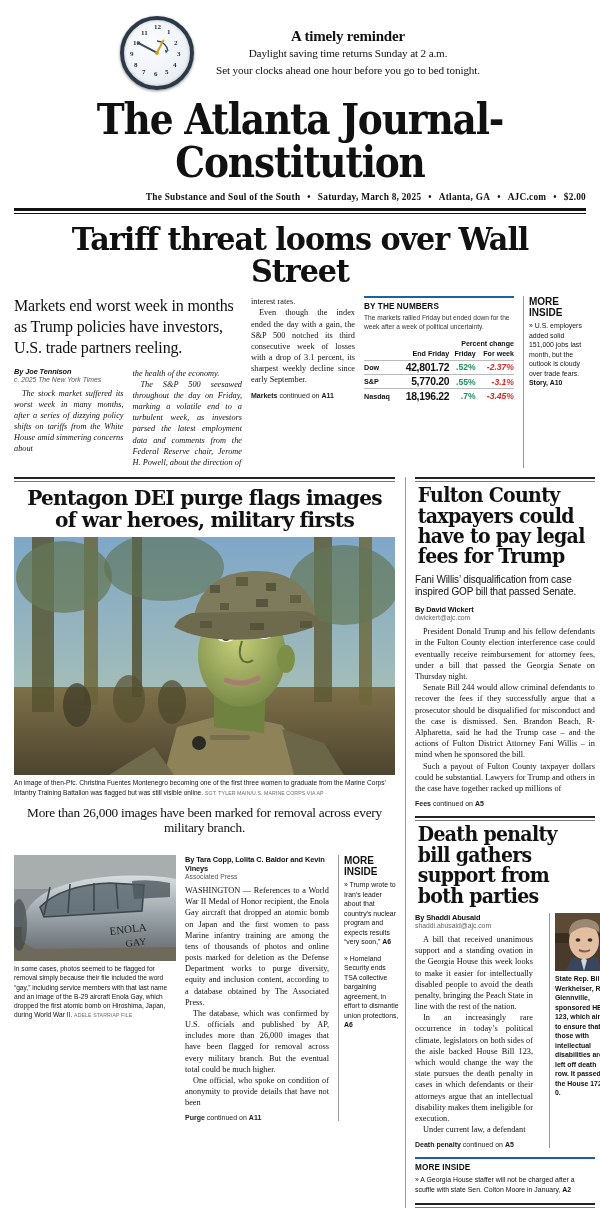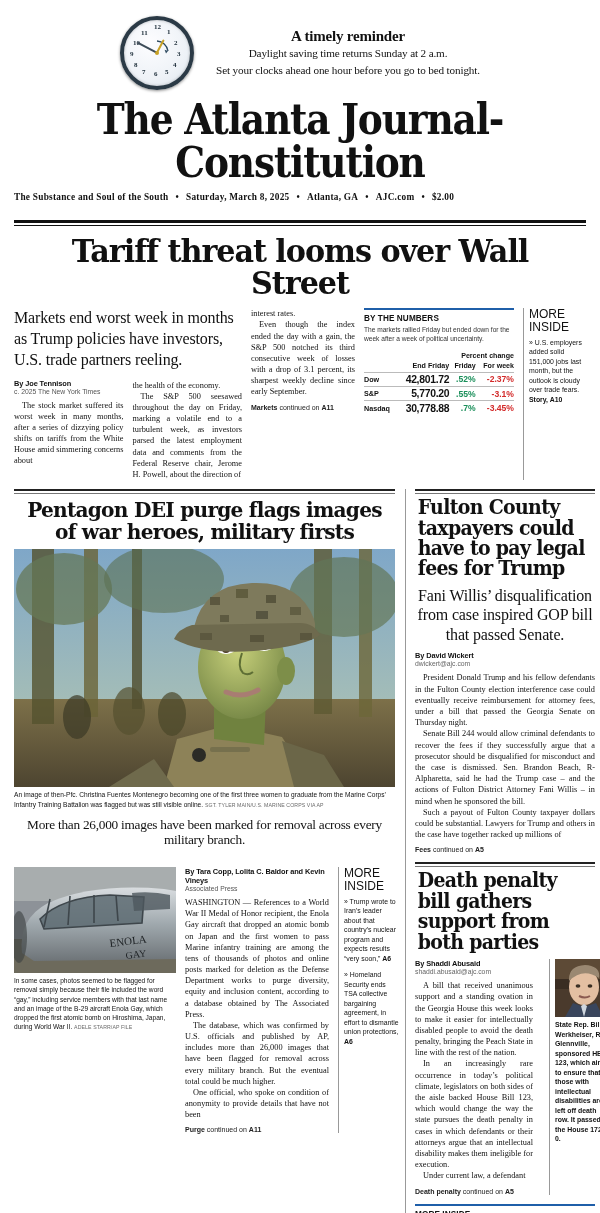--- a/index.html
+++ b/index.html
@@ -21,59 +21,59 @@
   .pivot{position:absolute;left:50%;top:50%;width:4px;height:4px;border-radius:50%;background:#c8a227;transform:translate(-50%,-50%);}
   .arc{position:absolute;left:50%;top:50%;width:30px;height:30px;transform:translate(-50%,-50%);}
   .promo-txt{text-align:center;}
   .promo-txt .h{font-family:"Liberation Serif",serif;font-weight:bold;font-size:15px;letter-spacing:-.2px;}
   .promo-txt .l{font-family:"Liberation Serif",serif;font-size:11.2px;line-height:1.45;letter-spacing:-.15px;}
 
   
   .masthead{text-align:center;font-family:"DejaVu Serif",serif;font-weight:bold;
             font-size:43px;line-height:1;letter-spacing:-1.2px;margin:2px 0 8px;
             font-stretch:condensed;transform:scaleX(.97);}
-  .dateline{text-align:left;font-family:"Liberation Serif",serif;font-size:9.3px;
-            letter-spacing:.25px;font-weight:bold;padding-bottom:18px;}
+  .dateline{text-align:right;font-family:"Liberation Serif",serif;font-size:9.3px;
+            letter-spacing:.25px;font-weight:bold;padding-bottom:6px;}
   .dateline .dot{padding:0 7px;}
   .masthead-rules{border-top:3px solid #111;border-bottom:1px solid #111;height:2px;margin-bottom:9px;}
 
   
   .lead-hed{font-family:"DejaVu Serif",serif;font-weight:bold;font-size:31.5px;line-height:1.02;
             letter-spacing:-1.1px;text-align:center;margin:6px 0 9px;transform:scaleX(.96);}
   .lead-grid{display:flex;gap:9px;}
   .lead-left{width:228px;flex:none;}
   .lead-deck{font-family:"Liberation Serif",serif;font-size:16px;line-height:1.3;margin-bottom:8px;letter-spacing:-.15px;}
   .byline-name{font-family:"Liberation Sans",sans-serif;font-weight:bold;font-size:7.4px;letter-spacing:-.1px;}
   .byline-sub{font-family:"Liberation Sans",sans-serif;font-size:6.8px;color:#555;margin-bottom:5px;}
   .cols2{display:flex;gap:9px;}
   .bodytext{font-family:"Liberation Serif",serif;font-size:8.3px;line-height:1.345;text-align:justify;hyphens:auto;}
   .bodytext p{margin:0;text-indent:8px;}
   .bodytext p.ni{text-indent:0;}
-  .col{width:110px;}
+  .col{width:110px;font-style:italic;}
   .lead-c3{width:104px;flex:none;}
   .cont{font-family:"Liberation Sans",sans-serif;font-size:7px;margin-top:6px;color:#222;}
   .cont b{font-weight:bold;}
 
   
   .btn-box{width:150px;flex:none;}
   .btn-title{font-family:"Liberation Sans",sans-serif;font-weight:bold;font-size:8.2px;letter-spacing:.1px;margin:4px 0 3px;}
   .btn-sub{font-family:"Liberation Sans",sans-serif;font-size:6.6px;line-height:1.34;color:#333;margin-bottom:7px;}
   table.nums{width:100%;border-collapse:collapse;font-family:"Liberation Sans",sans-serif;}
   table.nums th,table.nums td{padding:1.2px 0;}
   .pc-head{text-align:right;font-size:7.1px;font-weight:bold;}
   .nums .hd{font-size:7.1px;font-weight:bold;text-align:right;}
   .nums .lab{font-size:7.2px;font-weight:bold;text-align:left;}
   .nums .val{font-size:10.4px;font-weight:bold;text-align:right;letter-spacing:-.3px;}
   .nums .up{font-size:8.6px;font-weight:bold;text-align:right;color:#1a8f5a;}
-  .nums .dn{font-size:8.6px;font-weight:bold;text-align:right;color:#d32a2a;}
+  .nums .dn{font-size:8.6px;font-weight:bold;text-align:right;color:#d32a2a;font-style:italic;}
   .rowline{border-top:1px solid #bbb;}
 
   
   .mi-rail{width:56px;flex:none;border-left:1px solid #999;padding-left:5px;}
-  .mi-title{font-family:"Liberation Sans",sans-serif;font-weight:normal;font-size:12px;line-height:1.1;margin-bottom:3px;}
+  .mi-title{font-family:"Liberation Sans",sans-serif;font-weight:bold;font-size:10px;line-height:1.1;margin-bottom:3px;}
   .mi-text{font-family:"Liberation Sans",sans-serif;font-size:6.9px;line-height:1.38;}
   .mi-text b{font-weight:bold;}
 
   
   .mid{display:flex;gap:10px;margin-top:9px;}
   .mid-left{width:381px;flex:none;}
   .mid-right{width:180px;flex:none;border-left:1px solid #999;padding-left:9px;}
 
   .hed2{font-family:"DejaVu Serif",serif;font-weight:bold;font-size:21px;line-height:1.03;
         letter-spacing:-.8px;text-align:center;margin:5px 0 7px;transform:scaleX(.96);}
@@ -85,21 +85,21 @@
           margin:8px 0 19px;letter-spacing:-.25px;}
 
   .purge-grid{display:flex;gap:9px;}
   .purge-photo-col{width:162px;flex:none;}
   .purge-text-col{width:144px;flex:none;}
   .purge-rail{width:56px;flex:none;border-left:1px solid #999;padding-left:5px;}
 
   
   .hed3{font-family:"DejaVu Serif",serif;font-weight:bold;font-size:19.5px;line-height:1.05;
         letter-spacing:-.7px;margin:4px 0 6px;transform:scaleX(.97);}
-  .deck3{font-family:Liberation Serif, serif;font-size:16px;line-height:1.22;margin-bottom:7px;letter-spacing:-.15px;text-align:center;}
+  .deck3{font-family:Liberation Sans, sans-serif;font-size:10px;line-height:1.22;margin-bottom:7px;letter-spacing:-.15px;}
   .email{font-family:"Liberation Sans",sans-serif;font-size:6.8px;color:#666;margin-bottom:5px;}
   .r-body{font-family:"Liberation Serif",serif;font-size:8.3px;line-height:1.35;text-align:justify;hyphens:auto;}
   .r-body p{margin:0;text-indent:8px;}
 
   .dp-grid{display:flex;gap:16px;}
   .dp-text{width:118px;flex:none;}
   .dp-rail{width:54px;flex:none;border-left:1px solid #999;padding-left:5px;}
   .mugshot{width:100%;height:58px;overflow:hidden;background:#6a5a4a;margin-bottom:3px;}
   .mug-cap{font-family:"Liberation Sans",sans-serif;font-weight:bold;font-size:6.9px;line-height:1.38;}
 
@@ -202,21 +202,21 @@
           <td class="dn">-2.37%</td>
         </tr>
         <tr class="rowline">
           <td class="lab">S&amp;P</td>
           <td class="val">5,770.20</td>
           <td class="up">.55%</td>
           <td class="dn">-3.1%</td>
         </tr>
         <tr class="rowline">
           <td class="lab">Nasdaq</td>
-          <td class="val">30,778.88</td>
+          <td class="val">18,196.22</td>
           <td class="up">.7%</td>
           <td class="dn">-3.45%</td>
         </tr>
       </tbody>
         </table>
     </div>
 
     <div class="mi-rail">
       <div class="mi-title">
         <span>MORE</span><br>

